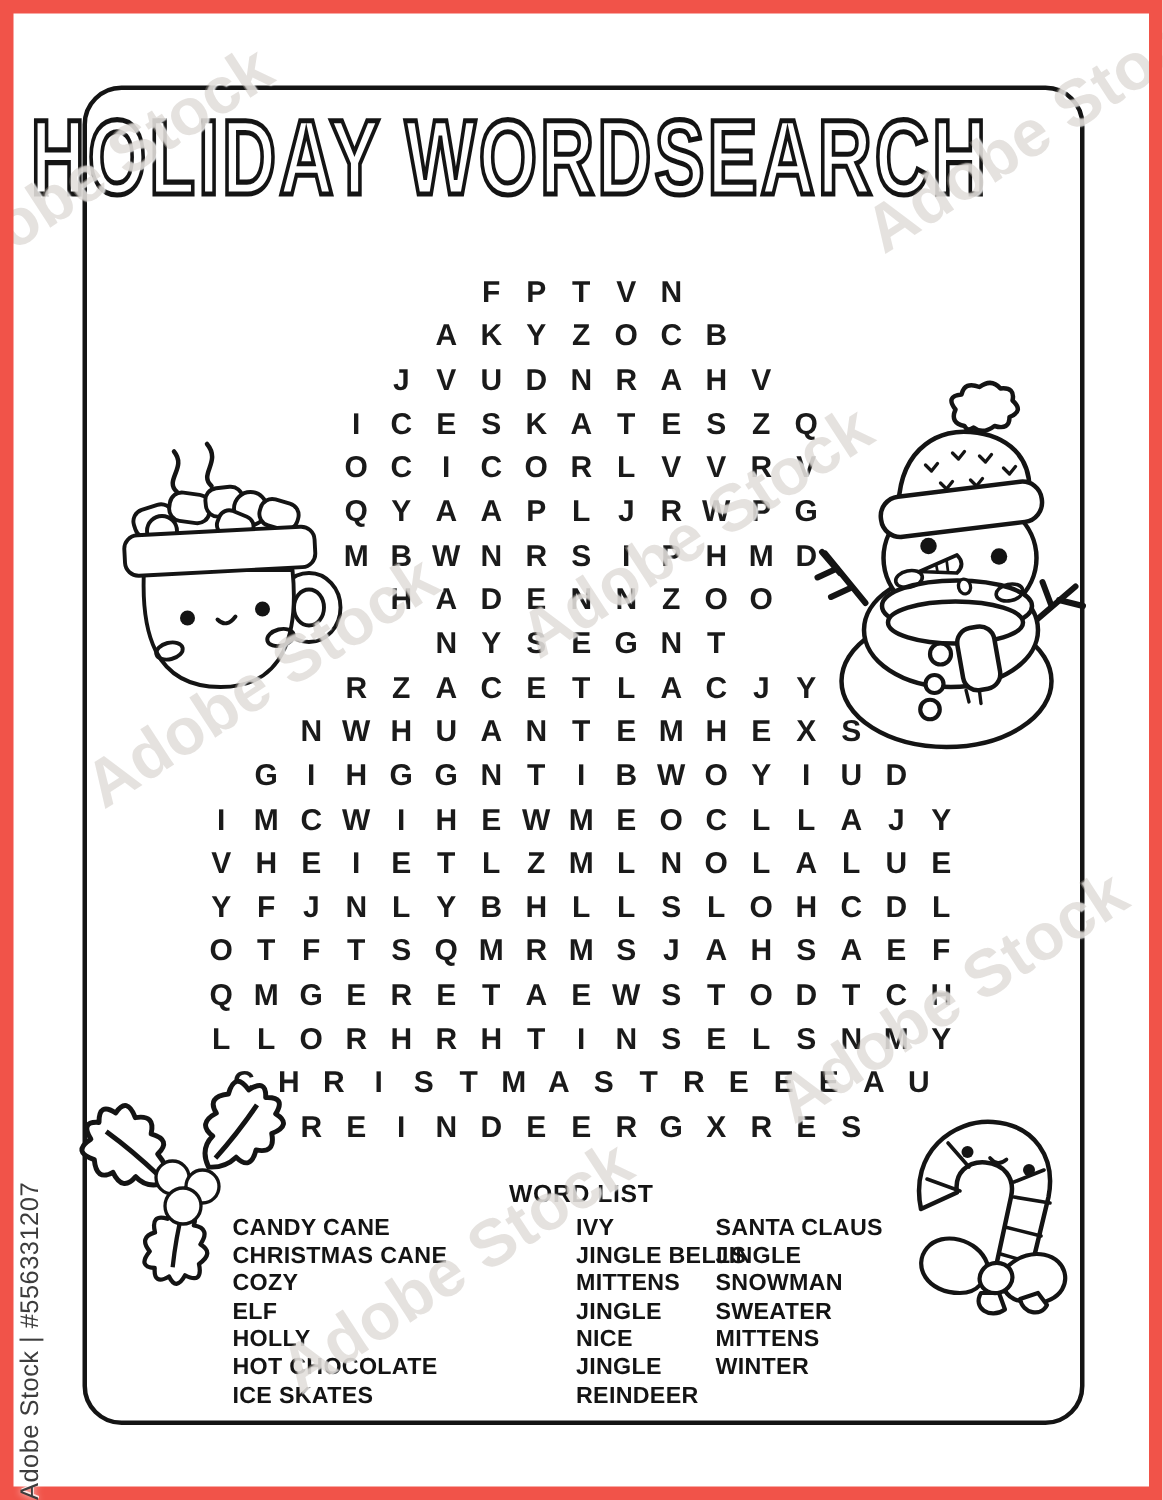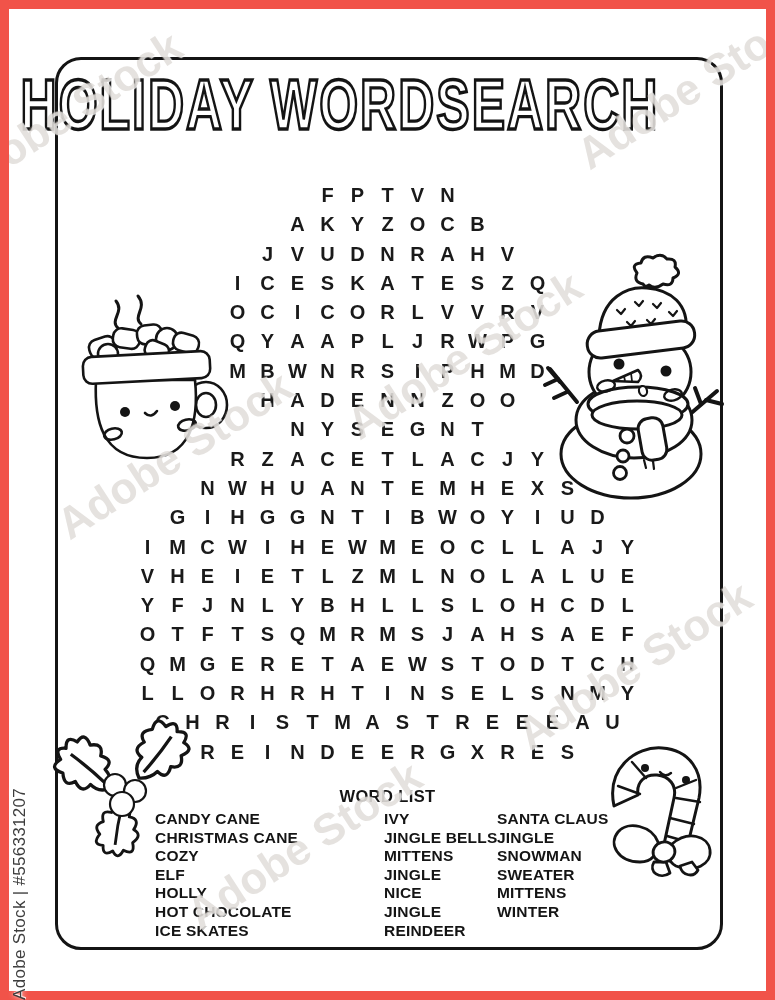--- a/index.html
+++ b/index.html
@@ -37,21 +37,21 @@
     font-size:16.5px;font-weight:700;letter-spacing:0.4px;z-index:5;
   }
   .word-col{
     position:absolute;top:810px;margin:0;padding:0;list-style:none;z-index:5;
   }
   .word-col li{
     font-size:15.5px;font-weight:700;line-height:18.6px;letter-spacing:0.2px;
   }
   .word-col-1{left:155px;}
   .word-col-2{left:344px;margin-left:40px;}
-  .word-col-3{left:497px;}
+  .word-col-3{left:477px;}
   .illus{position:absolute;z-index:6;}
   .illus svg{overflow:visible;display:block;}
   .wm-side{
     position:absolute;left:10px;top:1000px;transform:rotate(-90deg);transform-origin:0 0;
     font-size:17px;font-weight:500;color:#3d3d3d;letter-spacing:0.3px;white-space:nowrap;
     text-shadow:0 0 5px rgba(255,255,255,0.95),1px 1px 0 rgba(255,255,255,0.8);
     z-index:40;
   }
   .wm-diag{
     position:absolute;font-size:44px;font-weight:700;white-space:nowrap;

